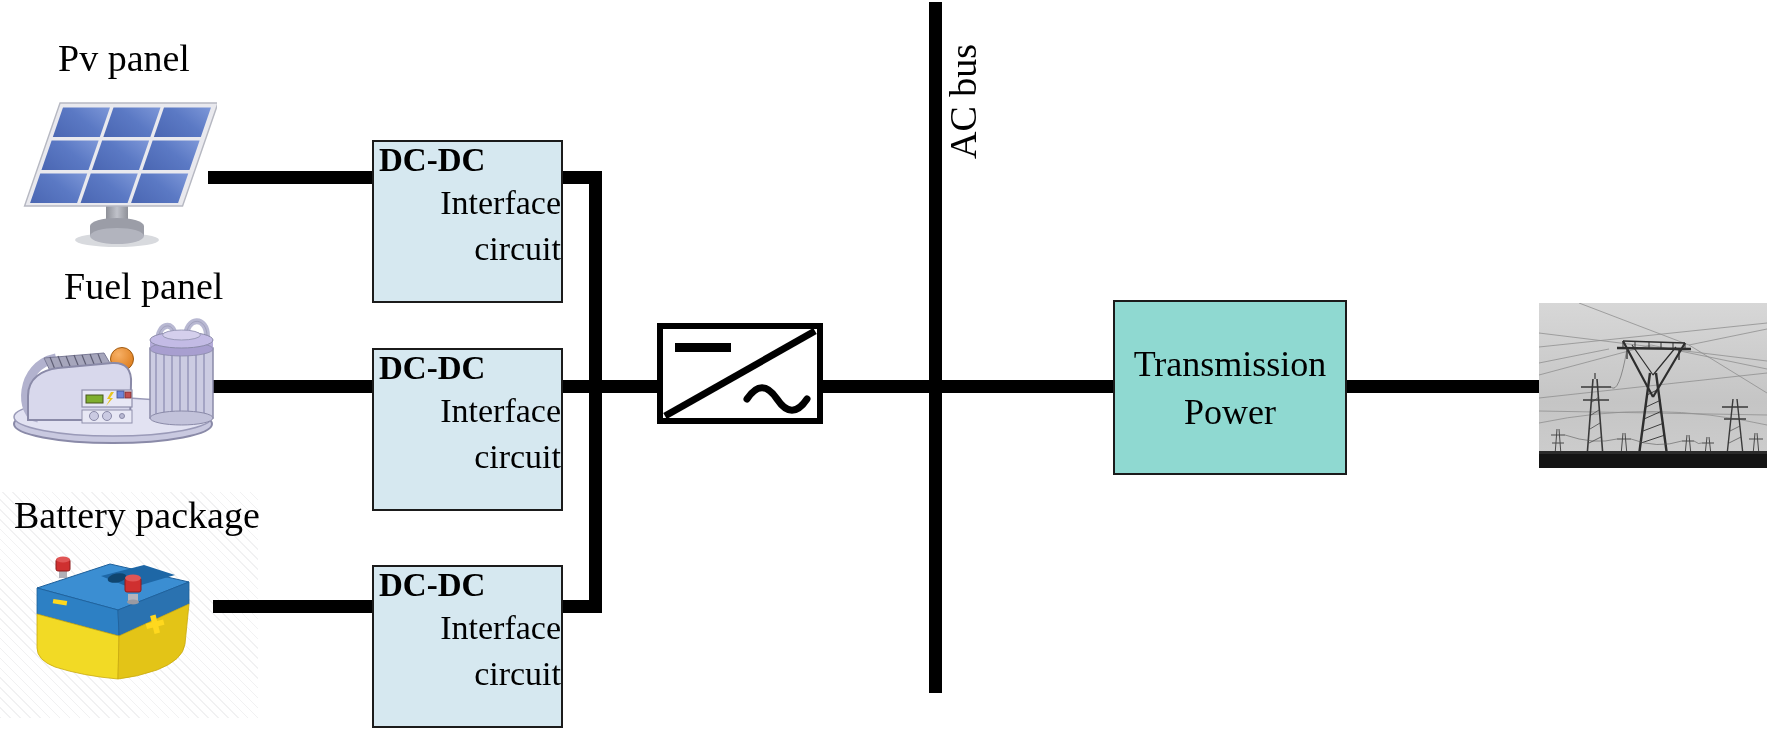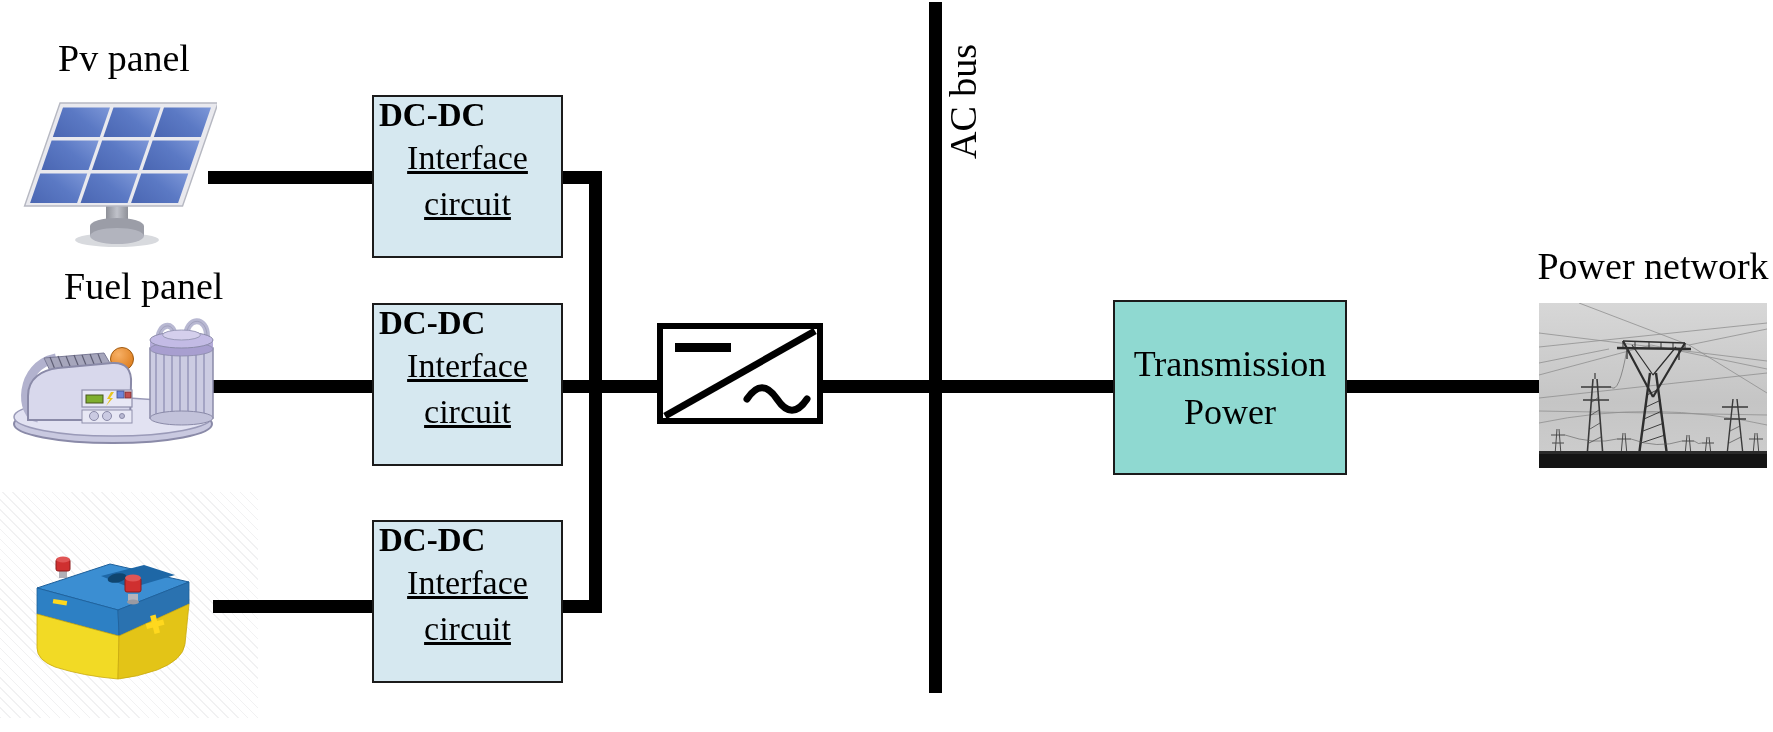--- a/index.html
+++ b/index.html
@@ -7,24 +7,24 @@
     position:relative;width:1773px;height:732px;background:#ffffff;overflow:hidden;
     font-family:"Liberation Serif","DejaVu Serif",serif;color:#000;
     --wire:#000000;--ibox-fill:#d6e8f0;--ibox-border:#1b1b1b;--tbox-fill:#8fd9d1;
   }
   .label{position:absolute;font-size:38px;line-height:1.12;white-space:nowrap;}
   .label.centered{text-align:center;}
   .wire-h{position:absolute;height:13px;background:var(--wire);}
   .wire-v{position:absolute;width:13px;background:var(--wire);}
   .ibox{
     position:absolute;width:191px;height:163px;box-sizing:border-box;
-    background:var(--ibox-fill);border:2px solid var(--ibox-border);
+    background:var(--ibox-fill);border:2px solid var(--ibox-border);margin-top:45px;
   }
   .ibox .ibox-title{position:absolute;top:0px;left:5px;font-weight:bold;font-size:33px;}
-  .ibox .ibox-lines{position:absolute;top:38px;left:0;right:0;text-align:center;font-size:34px;line-height:46px;text-decoration:underline;}
+  .ibox .ibox-lines{position:absolute;top:38px;left:0;right:0;text-align:right;font-size:34px;line-height:46px;}
   .ibox .ibox-lines span{display:block;}
   #inverter-box{
     position:absolute;left:657px;top:323px;width:166px;height:101px;box-sizing:border-box;
     background:#ffffff;border:6px solid #000;
   }
   #transmission-box{
     position:absolute;left:1113px;top:300px;width:234px;height:175px;box-sizing:border-box;
     background:var(--tbox-fill);border:2px solid #1b1b1b;
     display:flex;flex-direction:column;justify-content:center;align-items:center;
     font-size:36px;line-height:48px;
@@ -52,20 +52,21 @@
   <div class="wire-h" style="left:563px;top:380px;width:94px;"></div>
   <div class="wire-h" style="left:213px;top:600px;width:159px;"></div>
   <div class="wire-h" style="left:563px;top:600px;width:39px;"></div>
   <div class="wire-v" style="left:589px;top:171px;height:442px;"></div>
   <div class="wire-h" style="left:823px;top:380px;width:290px;"></div>
   <div class="wire-h" style="left:1347px;top:380px;width:192px;"></div>
   <div class="wire-v" style="left:929px;top:2px;height:691px;"></div>
 
   <div class="label" style="left:58px;top:37px;">Pv panel</div>
   <div class="label" style="left:64px;top:265px;">Fuel panel</div>
+  <div class="label" style="left:14px;top:494px;">Battery package</div>
 
   <div class="img-wrap" style="left:2px;top:80px;width:215px;height:170px;">
     <svg width="215" height="170" viewBox="0 0 215 170">
       <defs>
         <linearGradient id="cellG" x1="0" y1="1" x2="1" y2="0">
           <stop offset="0" stop-color="#4a66b2"></stop>
             <stop offset="0.55" stop-color="#5b79c4"></stop>
             <stop offset="1" stop-color="#7d97d8"></stop>
         </linearGradient>
         <linearGradient id="poleG" x1="0" y1="0" x2="1" y2="0">
@@ -221,21 +222,20 @@
     </svg>
   </div>
 
   <div id="acbus-label">AC bus</div>
 
   <div id="transmission-box">
     <span>Transmission</span>
     <span>Power</span>
   </div>
 
-  <div class="label centered" style="left:1533px;top:245px;width:240px;">Power network</div>
   <div class="img-wrap" style="left:1539px;top:303px;width:228px;height:165px;">
     <svg width="228" height="165" viewBox="0 0 228 165">
       <defs>
         <linearGradient id="skyG" x1="0" y1="0" x2="0" y2="1">
           <stop offset="0" stop-color="#d7d7d7"></stop>
             <stop offset="0.6" stop-color="#c5c5c5"></stop>
             <stop offset="1" stop-color="#cecece"></stop>
         </linearGradient>
       </defs>
       <rect width="228" height="165" fill="url(#skyG)"></rect>

